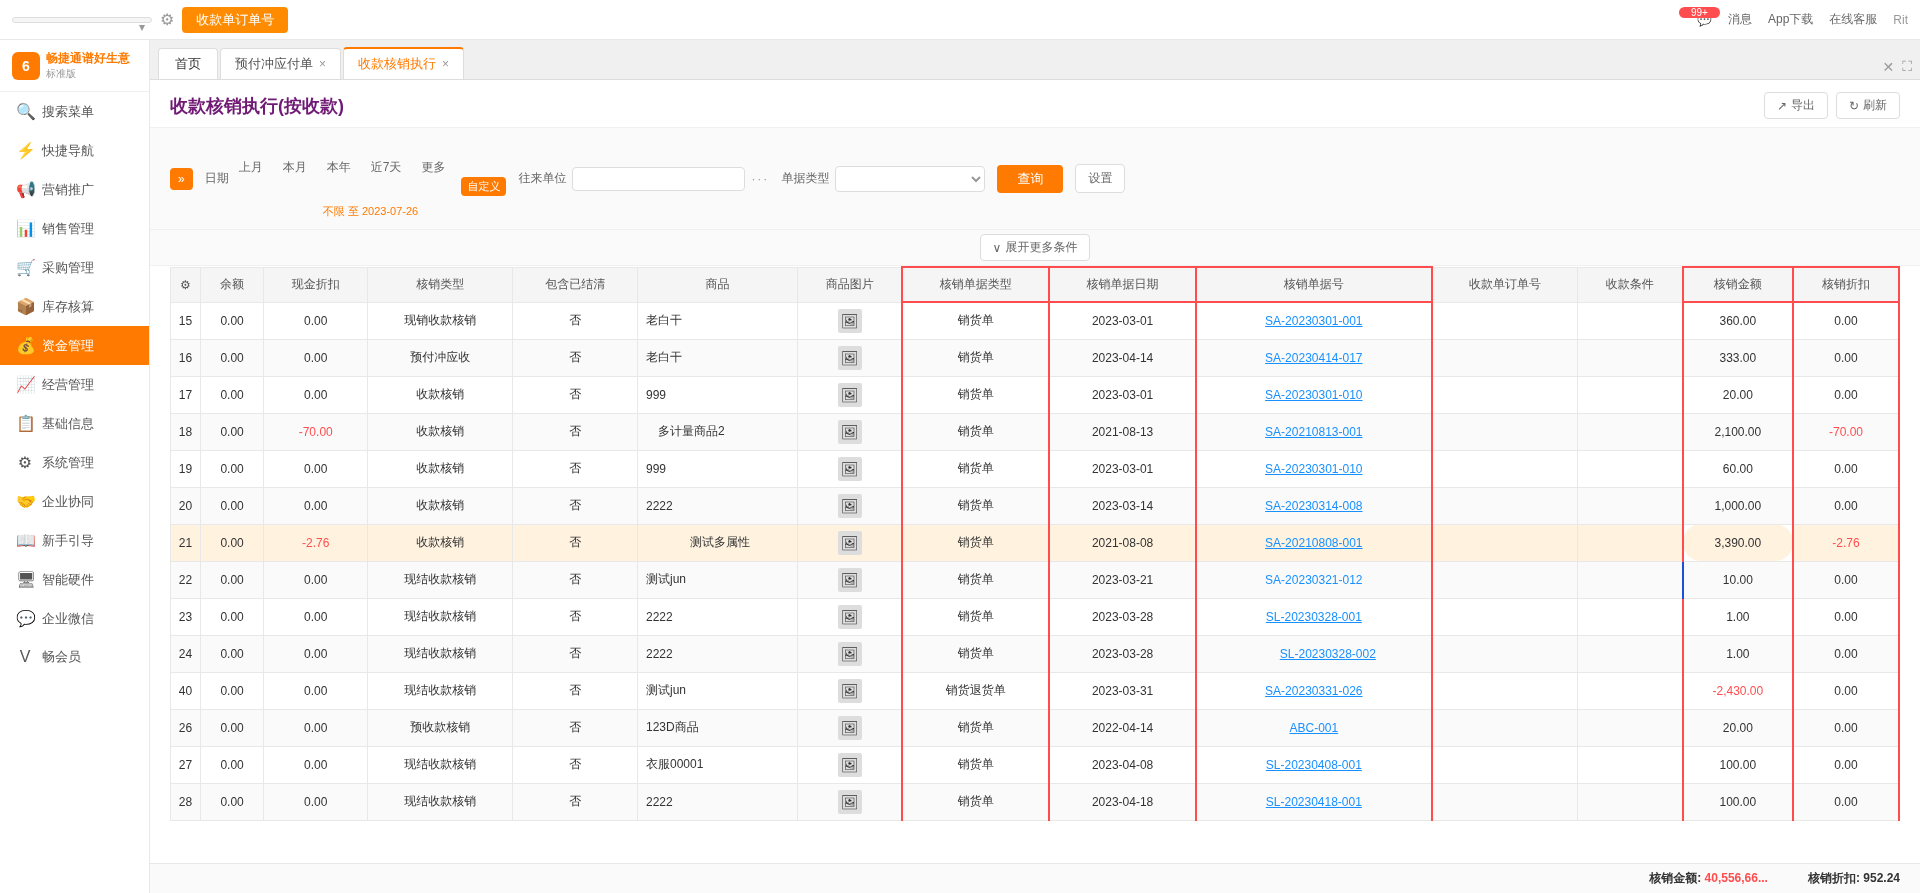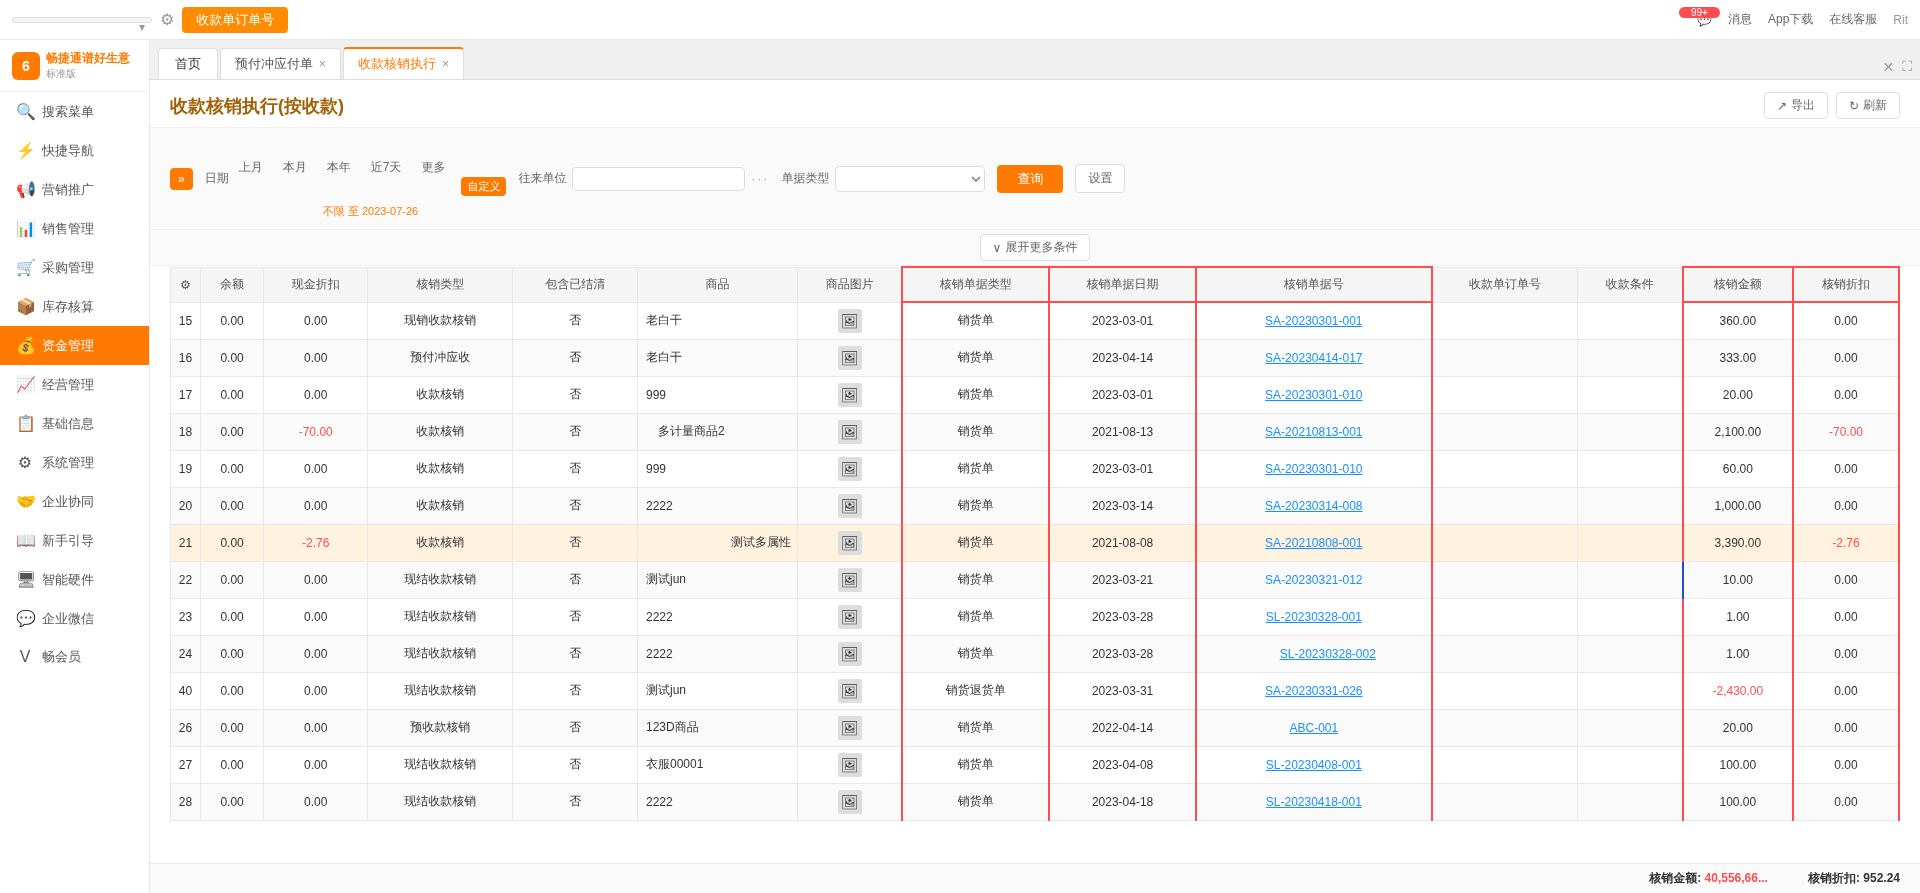--- a/index.html
+++ b/index.html
@@ -35,21 +35,21 @@
     .tab-bar { height: 40px; background: #f0f0f0; display: flex; align-items: flex-end; padding: 0 8px; gap: 2px; border-bottom: 1px solid #ddd; }
     .tab-home { padding: 6px 16px; background: #fff; border-radius: 4px 4px 0 0; font-size: 13px; color: #333; cursor: pointer; border: 1px solid #ddd; border-bottom: none; }
     .tab { padding: 6px 14px; background: #fff; border-radius: 4px 4px 0 0; font-size: 13px; color: #555; cursor: pointer; border: 1px solid #ddd; border-bottom: none; display: flex; align-items: center; gap: 6px; }
     .tab.active { color: #ff7a00; border-top: 2px solid #ff7a00; }
     .tab-close { color: #999; font-size: 12px; cursor: pointer; }
     .tab-bar-right { margin-left: auto; display: flex; align-items: center; gap: 8px; padding-bottom: 4px; color: #999; font-size: 14px; }
 
     
     .page-content { flex: 1; overflow: hidden; display: flex; flex-direction: column; background: #fff; }
     .page-header { padding: 12px 20px 8px; display: flex; align-items: center; justify-content: space-between; border-bottom: 1px solid #f0f0f0; }
-    .page-title { font-size: 18px; font-weight: bold; color: #a16207; }
+    .page-title { font-size: 18px; font-weight: bold; color: #701a75; }
     .page-actions { display: flex; gap: 8px; }
     .btn-export { background: #fff; border: 1px solid #ddd; border-radius: 4px; padding: 4px 12px; font-size: 12px; color: #666; cursor: pointer; display: flex; align-items: center; gap: 4px; }
     .btn-refresh { background: #fff; border: 1px solid #ddd; border-radius: 4px; padding: 4px 12px; font-size: 12px; color: #666; cursor: pointer; display: flex; align-items: center; gap: 4px; }
 
     
     .filter-bar { padding: 10px 20px; background: #fafafa; border-bottom: 1px solid #f0f0f0; display: flex; align-items: center; gap: 12px; flex-wrap: wrap; }
     .filter-expand-btn { background: #ff7a00; color: #fff; border: none; border-radius: 4px; padding: 4px 8px; font-size: 12px; cursor: pointer; }
     .filter-group { display: flex; align-items: center; gap: 6px; font-size: 12px; }
     .filter-label { color: #666; white-space: nowrap; }
     .filter-date-btn { color: #666; cursor: pointer; font-size: 12px; padding: 2px 4px; }
@@ -379,30 +379,30 @@
     <td></td>
     <td style="border-left:2px solid #ff4d4f;border-right:2px solid #ff4d4f;">1,000.00</td>
     <td style="border-left:2px solid #ff4d4f;border-right:2px solid #ff4d4f;">0.00</td>
   </tr>
               <tr class="highlight-row">
     <td>21</td>
     <td>0.00</td>
     <td style="color:#ff4d4f;">-2.76</td>
     <td>收款核销</td>
     <td>否</td>
-    <td style="text-align:right;padding-left:11px;">测试多属性</td>
+    <td style="text-align:center;padding-left:11px;">测试多属性</td>
     <td style="text-align:center;">
     <span style="display:inline-block;width:24px;height:24px;background:#ddd;border-radius:2px;font-size:14px;line-height:24px;">🖼</span>
   </td>
     <td style="border-left:2px solid #ff4d4f;border-right:2px solid #ff4d4f;">销货单</td>
     <td style="border-left:2px solid #ff4d4f;border-right:2px solid #ff4d4f;">2021-08-08</td>
     <td style="border-left:2px solid #ff4d4f;border-right:2px solid #ff4d4f;"><span style="color:#1890ff;text-decoration:underline;cursor:pointer;">SA-20210808-001</span></td>
     <td></td>
     <td></td>
-    <td style="border-left:2px solid #ff4d4f;border-right:2px solid #ff4d4f;">3,390.00</td>
+    <td style="border-left:2px solid #ff4d4f;border-right:2px solid #ff4d4f;border-radius:18px;">3,390.00</td>
     <td style="border-left:2px solid #ff4d4f;border-right:2px solid #ff4d4f;color:#ff4d4f;">-2.76</td>
   </tr>
               <tr>
     <td>22</td>
     <td>0.00</td>
     <td style="">0.00</td>
     <td>现结收款核销</td>
     <td>否</td>
     <td style="text-align:left;padding-left:8px;">测试jun</td>
     <td style="text-align:center;">

